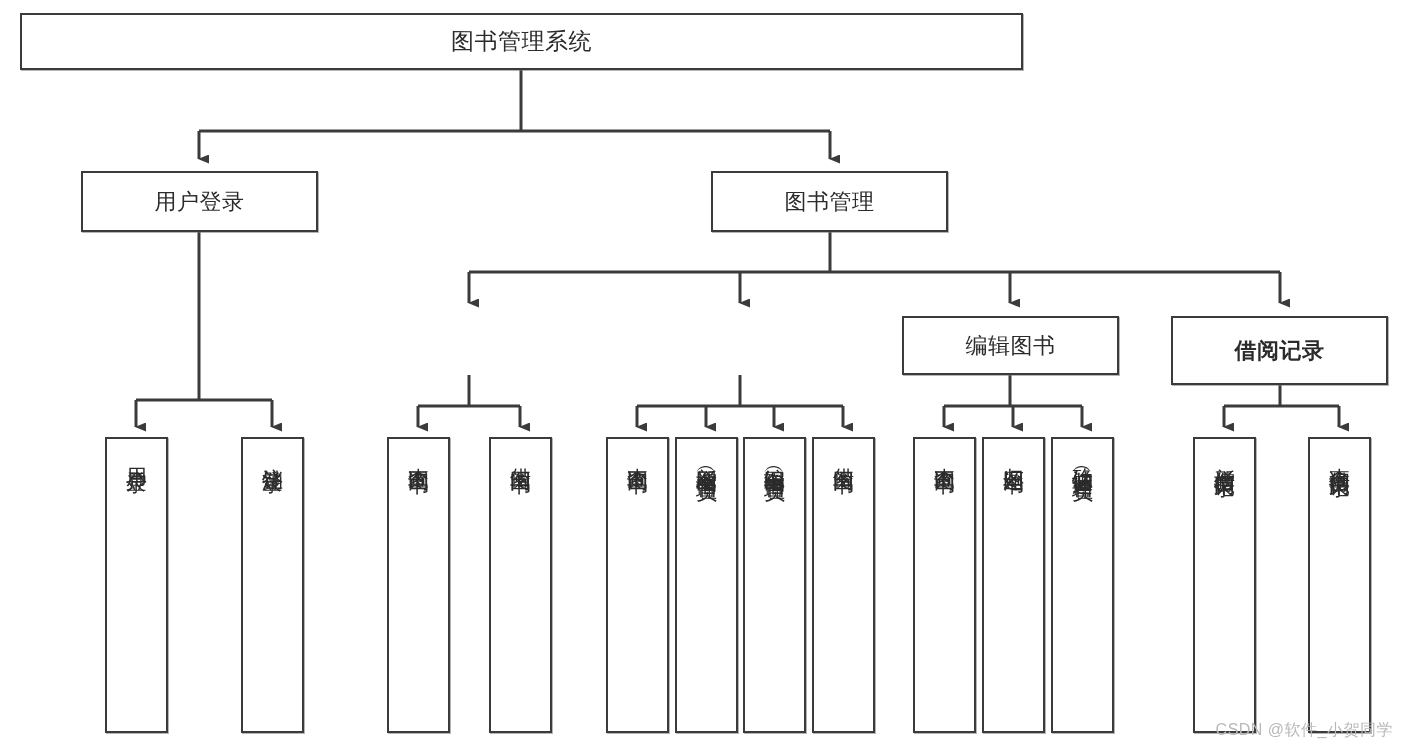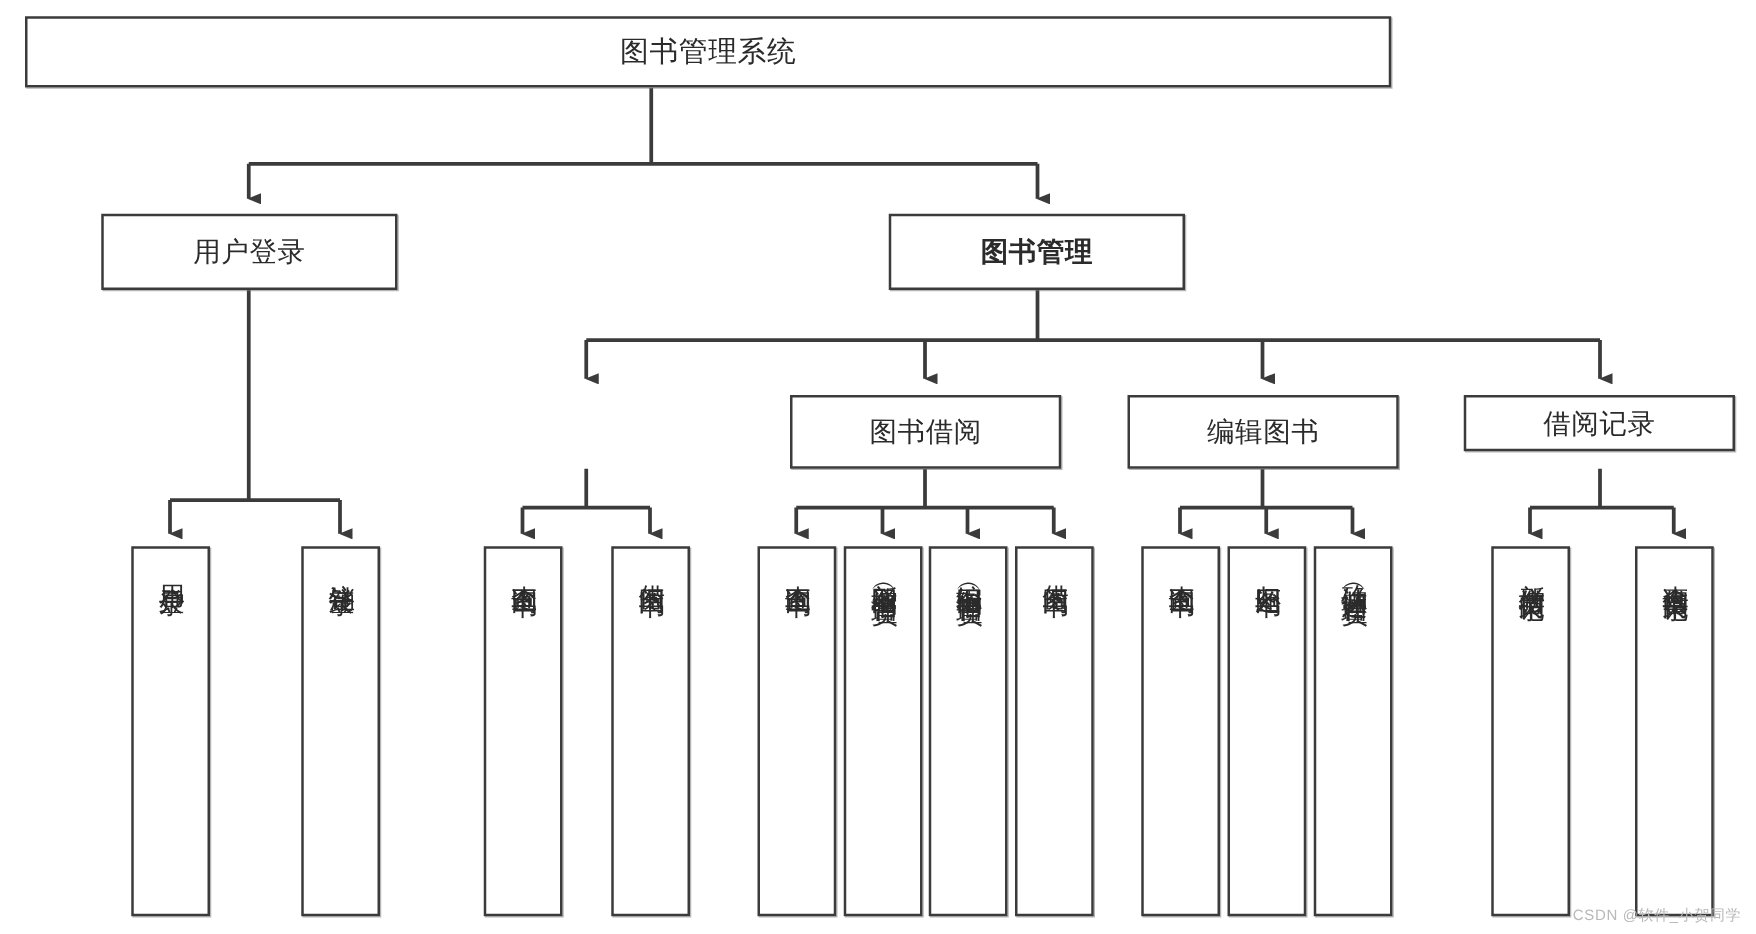--- a/index.html
+++ b/index.html
@@ -60,21 +60,21 @@
     letter-spacing: 2px;
     white-space: nowrap;
   }
   .node.root .node-label {
     font-size: 23px;
   }
   #watermark {
     position: absolute;
     right: 12px;
     bottom: 6px;
-    font-size: 12px;
+    font-size: 16px;
     color: #b9b9b9;
     letter-spacing: 0.5px;
     user-select: none;
   }
 </style>
 </head>
 <body>
 
 <div id="diagram-canvas">
 
@@ -122,42 +122,39 @@
       <path d="M1013,406 L1013,427" marker-end="url(#arrowhead)"></path>
       <path d="M1082,406 L1082,427" marker-end="url(#arrowhead)"></path>
 
       <path d="M1280,375 L1280,406"></path>
       <path d="M1224,406 L1339,406"></path>
       <path d="M1224,406 L1224,427" marker-end="url(#arrowhead)"></path>
       <path d="M1339,406 L1339,427" marker-end="url(#arrowhead)"></path>
     </g>
   </svg>
 
-  <div class="node horizontal root" style="left:20px; top:13px; width:1093px; height:57px;">
+  <div class="node horizontal root" style="left:20px; top:13px; width:1003px; height:57px;">
     <span class="node-label">图书管理系统</span>
   </div>
 
   <div class="node horizontal" style="left:81px; top:171px; width:237px; height:61px;">
     <span class="node-label">用户登录</span>
   </div>
 
-  <div class="node horizontal" style="left:711px; top:171px; width:237px; height:61px;font-weight:bold;">
+  <div class="node horizontal" style="left:711px; top:171px; width:237px; height:61px;">
     <span class="node-label">图书管理</span>
   </div>
 
 
-  <div class="node horizontal" style="left:632px; top:316px; width:217px; height:59px;">
-    <span class="node-label">图书借阅</span>
-  </div>
 
   <div class="node horizontal" style="left:902px; top:316px; width:217px; height:59px;">
     <span class="node-label">编辑图书</span>
   </div>
 
-  <div class="node horizontal" style="left:1171px; top:316px; width:217px; height:45px;">
+  <div class="node horizontal" style="left:1171px; top:316px; width:217px; height:69px;font-weight:bold;">
     <span class="node-label">借阅记录</span>
   </div>
 
   <div class="node vertical" style="left:105px; top:437px; width:63px; height:296px;">
     <span class="node-label">用户登录</span>
   </div>
   <div class="node vertical" style="left:241px; top:437px; width:63px; height:296px;">
     <span class="node-label">注销登录</span>
   </div>
 

